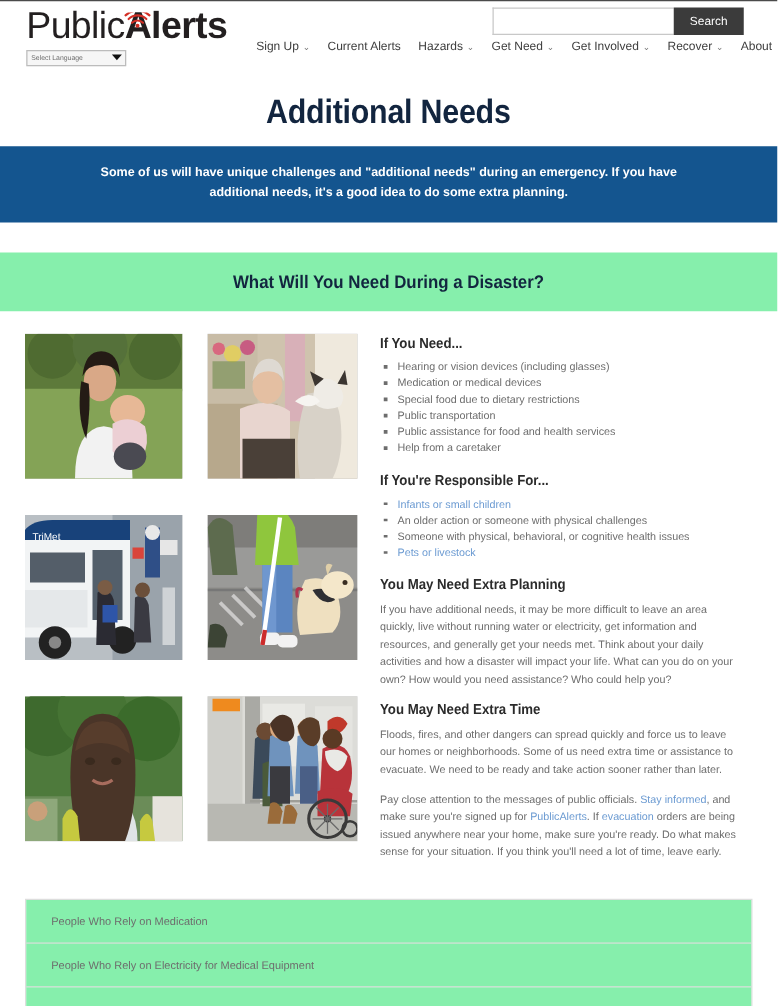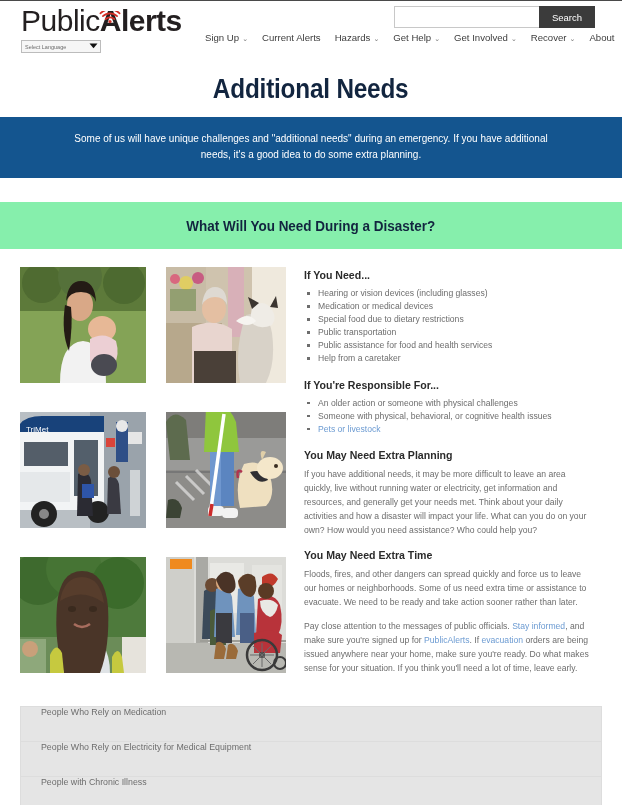--- a/index.html
+++ b/index.html
@@ -126,20 +126,21 @@
   
   .intro-banner {
     background: #14558f;
     padding: 14px 60px 15px 60px;
     text-align: center;
   }
   .intro-text {
     color: #ffffff;
     font-size: 10px;
     line-height: 16px;
+    font-weight: bold;
   }
 
   
   .section-band {
     background: #86efac;
     height: 47px;
     display: flex;
     align-items: center;
     justify-content: center;
     margin-top: 24px;
@@ -225,23 +226,23 @@
 
   
   .accordion {
     margin: 21px 20px 0 20px;
     border: 1px solid #dddddd;
     background: #ffffff;
   }
   .accordion-row {
     height: 35px;
     display: flex;
-    align-items: flex-start;
+    align-items: center;
     padding-left: 20px;
-    background: #e5e5e5;
+    background: #86efac;
     border-bottom: 1px solid #dddddd;
     font-size: 8.8px;
     color: #6d6d6d;
     cursor: pointer;
   }
   .accordion-row:last-child { border-bottom: none; }
 </style>
 </head>
 <body>
 
@@ -280,21 +281,21 @@
       <span class="nav-caret">⌄</span>
     </div>
     <div class="nav-item">
       <span>Current Alerts</span>
     </div>
     <div class="nav-item">
       <span>Hazards</span>
       <span class="nav-caret">⌄</span>
     </div>
     <div class="nav-item">
-      <span>Get Help</span>
+      <span>Get Need</span>
       <span class="nav-caret">⌄</span>
     </div>
     <div class="nav-item">
       <span>Get Involved</span>
       <span class="nav-caret">⌄</span>
     </div>
     <div class="nav-item">
       <span>Recover</span>
       <span class="nav-caret">⌄</span>
     </div>
@@ -477,20 +478,21 @@
       <li><span>Hearing or vision devices (including glasses)</span></li>
       <li><span>Medication or medical devices</span></li>
       <li><span>Special food due to dietary restrictions</span></li>
       <li><span>Public transportation</span></li>
       <li><span>Public assistance for food and health services</span></li>
       <li><span>Help from a caretaker</span></li>
     </ul>
 
     <h3 class="sub-head spaced">If You're Responsible For...</h3>
     <ul class="need-list">
+      <li><span class="lnk">Infants or small children</span></li>
       <li><span>An older action or someone with physical challenges</span></li>
       <li><span>Someone with physical, behavioral, or cognitive health issues</span></li>
       <li><span class="lnk">Pets or livestock</span></li>
     </ul>
 
     <h3 class="sub-head spaced">You May Need Extra Planning</h3>
     <p class="body-copy">If you have additional needs, it may be more difficult to leave an area quickly, live without running water or electricity, get information and resources, and generally get your needs met. Think about your daily activities and how a disaster will impact your life. What can you do on your own? How would you need assistance? Who could help you?</p>
 
     <h3 class="sub-head" style="margin-top:12px">You May Need Extra Time</h3>
     <p class="body-copy">Floods, fires, and other dangers can spread quickly and force us to leave our homes or neighborhoods. Some of us need extra time or assistance to evacuate. We need to be ready and take action sooner rather than later.</p>

